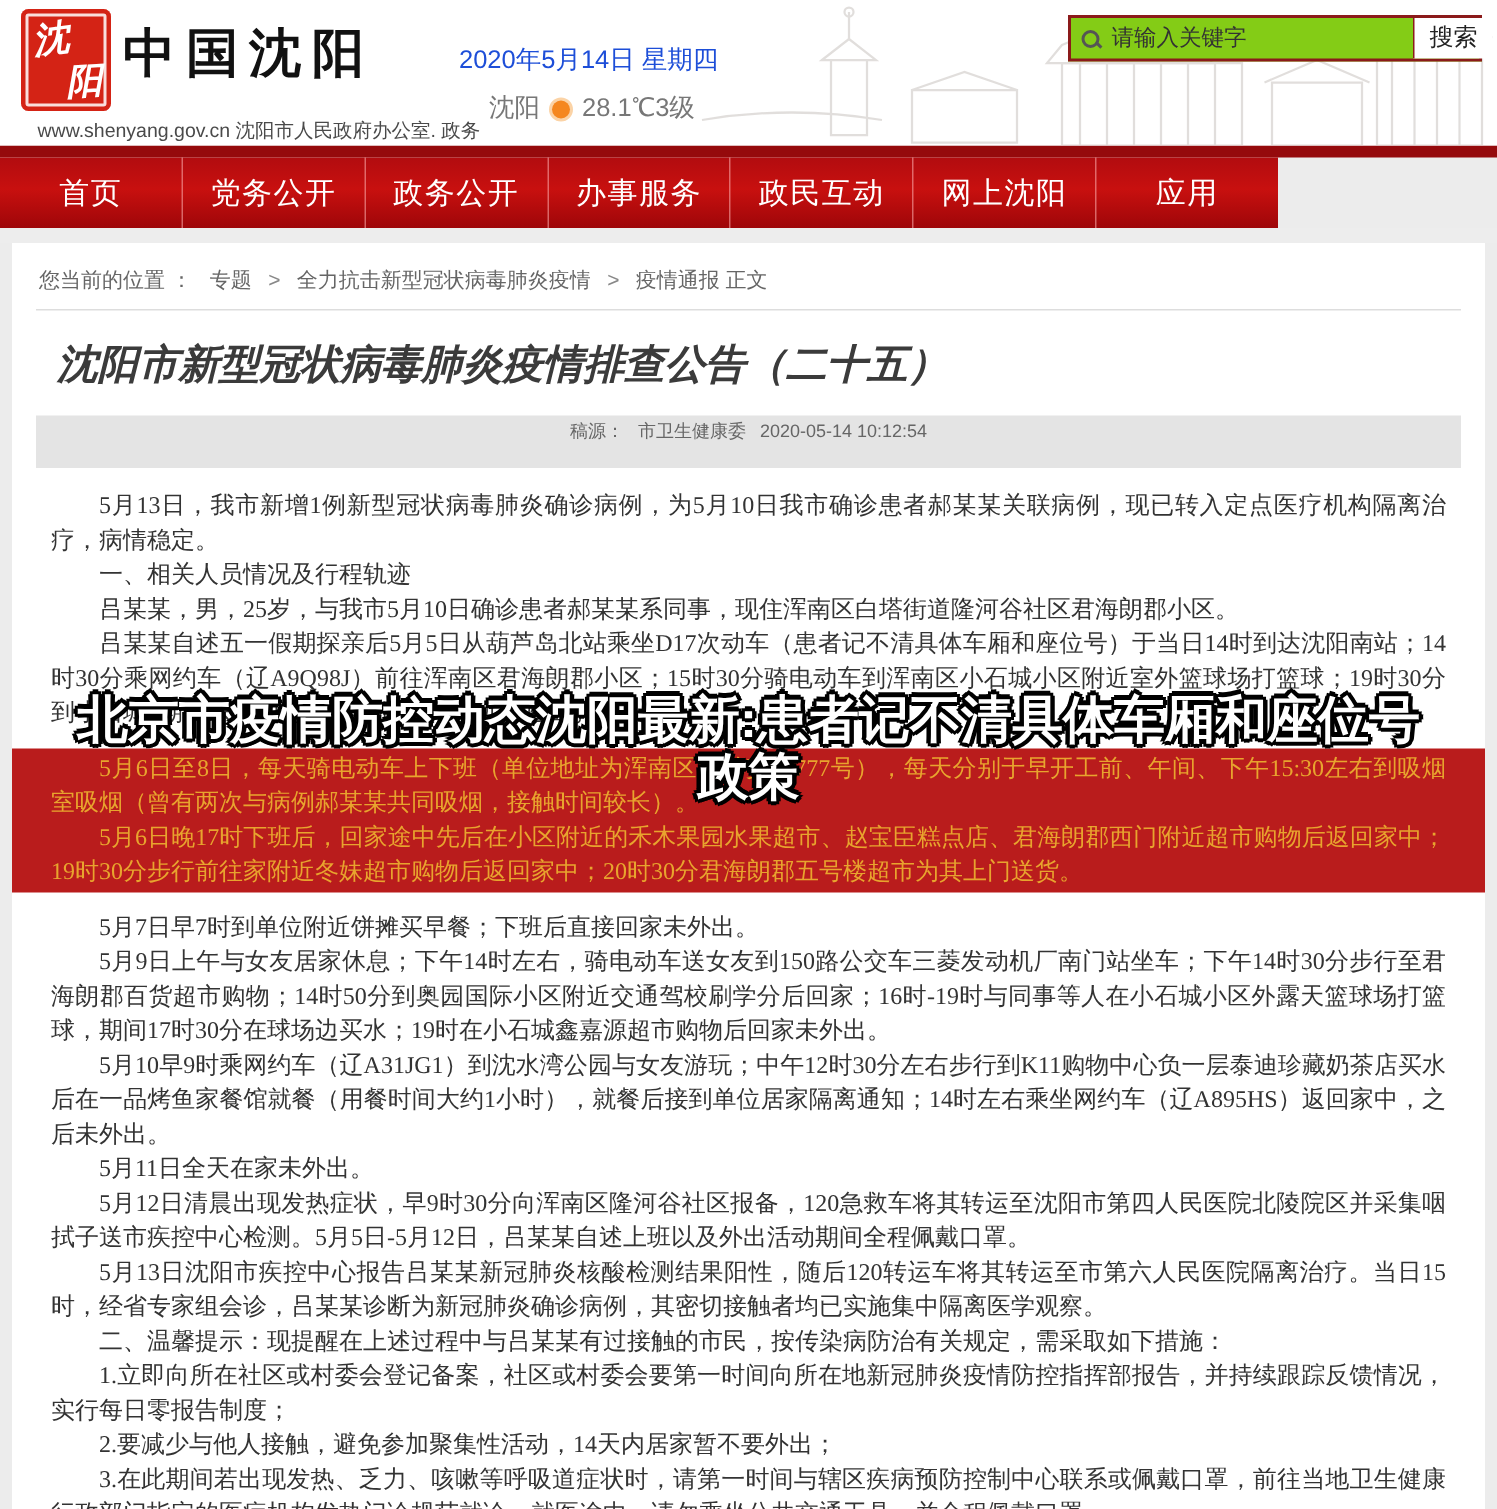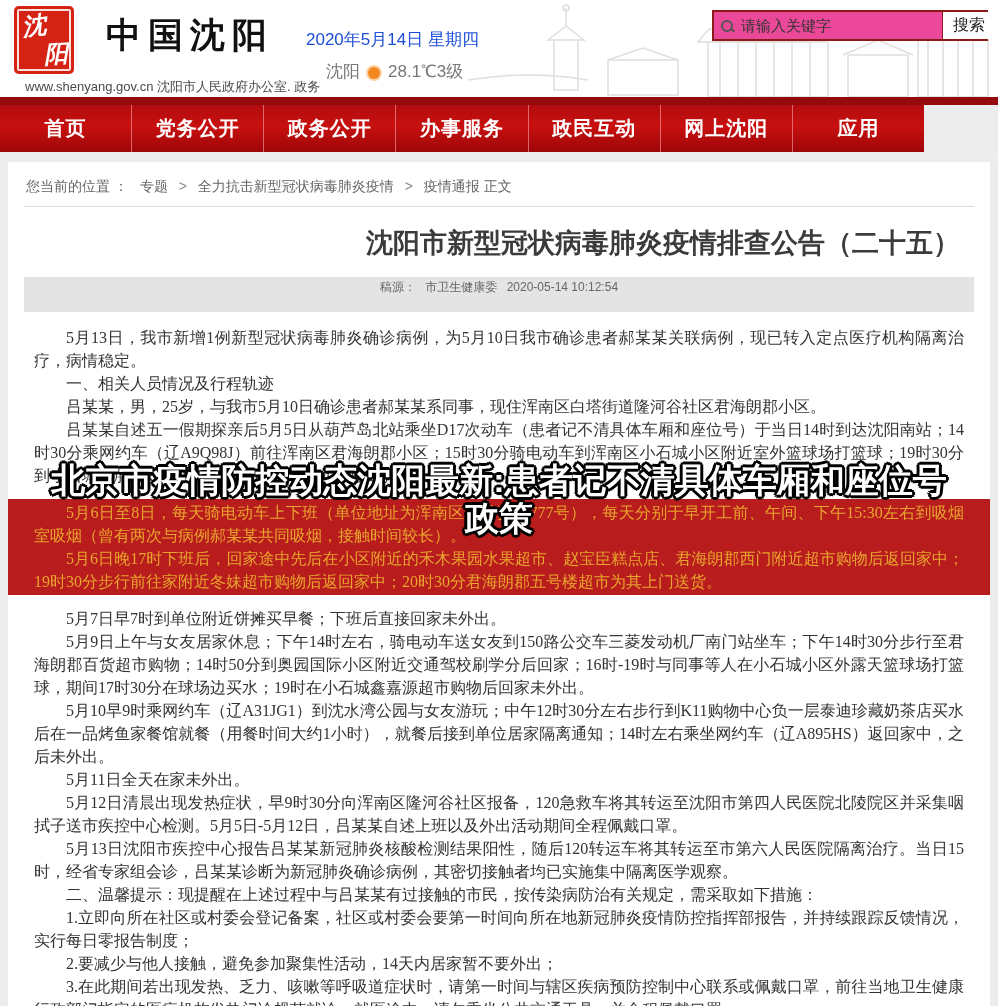--- a/index.html
+++ b/index.html
@@ -12,55 +12,55 @@
   
   .header{position:relative;width:998px;height:97px;background:#fff;overflow:hidden;}
   .skyline{position:absolute;right:0;top:0;opacity:.55;pointer-events:none;}
   .seal{
     position:absolute;left:14px;top:6px;width:60px;height:68px;
     background:#d42315;border-radius:5px;box-shadow:inset 0 0 0 3px #d42315, inset 0 0 0 5px rgba(255,255,255,.85);
   }
   .seal span{position:absolute;color:#fff;font-weight:bold;font-style:italic;}
   .seal .c1{left:8px;top:4px;font-size:24px;transform:rotate(-8deg);}
   .seal .c2{right:6px;bottom:4px;font-size:24px;transform:rotate(-4deg);}
-  .site-title{position:absolute;left:106px;top:12px;font-size:35px;font-weight:bold;color:#111;letter-spacing:7px;}
+  .site-title{position:absolute;left:82px;top:12px;font-size:35px;font-weight:bold;color:#111;letter-spacing:7px;}
   .site-subtitle{position:absolute;left:96px;top:55px;font-size:18px;font-weight:bold;color:#111;}
   .site-url{position:absolute;left:25px;top:78px;font-size:13px;color:#4a4a4a;}
   .date-line{position:absolute;left:306px;top:28px;font-size:17px;color:#1d4ed8;}
   .weather{position:absolute;left:326px;top:60px;font-size:17px;color:#777;}
   .weather .dot{display:inline-block;width:12px;height:12px;border-radius:50%;
     background:#f5871f;box-shadow:0 0 0 2px #fbd3a6;margin:0 8px;vertical-align:middle;}
   .search-box{
     position:absolute;left:712px;top:10px;width:272px;height:27px;
-    background:#ec4899;border:2px solid #8b1a1a;display:flex;align-items:center;
+    background:#84cc16;border:2px solid #8b1a1a;display:flex;align-items:center;
   }
   .search-icon{position:relative;width:12px;height:12px;margin:0 6px 0 7px;flex:0 0 auto;}
   .search-icon i{display:block;width:8px;height:8px;border:2px solid #555;border-radius:50%;}
   .search-icon b{position:absolute;left:9px;top:9px;width:5px;height:2px;background:#555;transform:rotate(45deg);}
   .search-input{flex:1;border:none;outline:none;font-size:15px;color:#222;height:21px;
     font-family:"Liberation Sans",sans-serif;background:transparent;}
   .search-input::placeholder{color:#333;}
   .search-btn{flex:0 0 auto;width:52px;height:100%;border-left:1px solid #8b1a1a;
     display:flex;align-items:center;justify-content:center;font-size:16px;color:#222;cursor:pointer;background:#fff;}
   
   .red-strip{width:998px;height:8px;background:#950a0c;}
-  .nav{width:924px;height:47px;display:flex;
-    background:linear-gradient(180deg,#b20c0f 0%,#c8100f 45%,#9e0609 100%);font-weight:bold;}
+  .nav{width:852px;height:47px;display:flex;
+    background:linear-gradient(180deg,#b20c0f 0%,#c8100f 45%,#9e0609 100%);}
   .nav a{flex:1;display:flex;align-items:center;justify-content:center;
     color:#fff;font-size:20px;text-decoration:none;letter-spacing:1px;cursor:pointer;}
   .nav a + a{border-left:1px solid rgba(255,180,180,.55);}
   .spacer{width:998px;height:10px;background:#ededed;}
   
   .content{margin:0 8px;background:#fff;min-height:844px;position:relative;}
   .breadcrumb{padding:16px 18px 10px 18px;font-size:14px;color:#666;}
   .breadcrumb a{color:#666;text-decoration:none;cursor:pointer;}
   .breadcrumb .sep{margin:0 7px;color:#888;}
   .breadcrumb .colon{margin:0 8px 0 4px;}
   .rule{border-top:1px solid #ddd;margin:0 16px;}
-  .article-title{margin:18px 30px 0;text-align:right;font-size:27px;font-weight:bold;color:#3b3b3b;}
+  .article-title{margin:18px 30px 0;text-align:left;font-size:27px;font-weight:bold;color:#3b3b3b;font-style:italic;}
   .source-bar{margin:16px 16px 0;height:35px;line-height:20px;background:#e4e4e4;
     text-align:center;font-size:12px;color:#666;}
   .source-bar span{margin:0 3px;}
   
   .article-body{
     padding:14px 26px 6px;font-size:16px;line-height:23px;color:#333;
     text-align:justify;font-family:"Liberation Serif",serif;
   }
   .article-body p{margin:0;text-indent:2em;}
   .hl-block{margin:12px -26px;padding:2px 26px;background:#b91c1c;}

